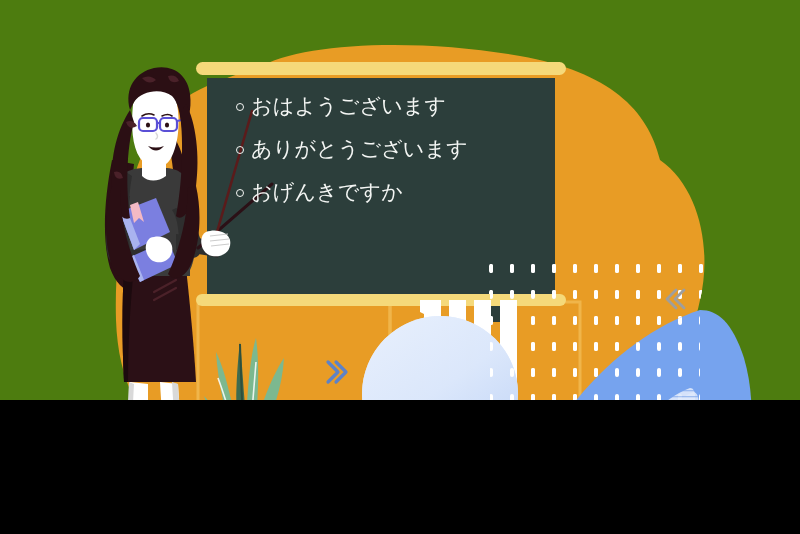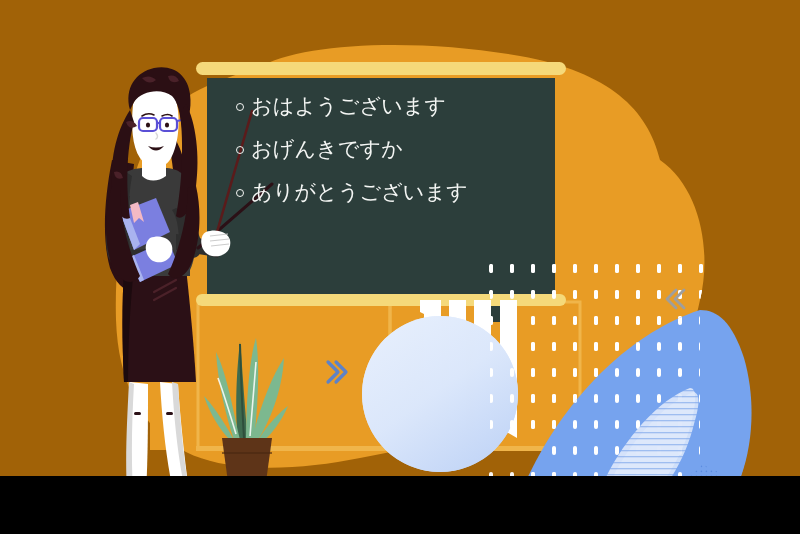--- a/index.html
+++ b/index.html
@@ -1,22 +1,22 @@
 <!DOCTYPE html>
 <html><head>
 <meta charset="utf-8">
 <style>
   html,body{margin:0;padding:0;background:#000;}
   body{
     font-family:"DejaVu Sans","Liberation Sans",sans-serif;
   }
   #stage{
     position:relative;
-    width:800px;height:476px;
-    background:#a16207;
+    width:800px;height:400px;
+    background:#4d7c0f;
     overflow:hidden;
   }
   #stage svg{display:block;position:absolute;top:0;left:0;}
 
   
   .board-text{
     position:absolute;
     left:236px; top:96px;
     width:330px;
     color:#f4f6f4;
@@ -322,21 +322,21 @@
     </g>
   </svg>
 
   <div class="board-text">
     <div class="board-line">
       <span class="board-bullet"></span>
       <span class="board-label">おはようございます</span>
     </div>
     <div class="board-line">
       <span class="board-bullet"></span>
-      <span class="board-label">おげんきですか</span>
+      <span class="board-label">ありがとうございます</span>
     </div>
     <div class="board-line">
       <span class="board-bullet"></span>
-      <span class="board-label">ありがとうございます</span>
+      <span class="board-label">おげんきですか</span>
     </div>
   </div>
 
 </div>
 
 </body></html>

